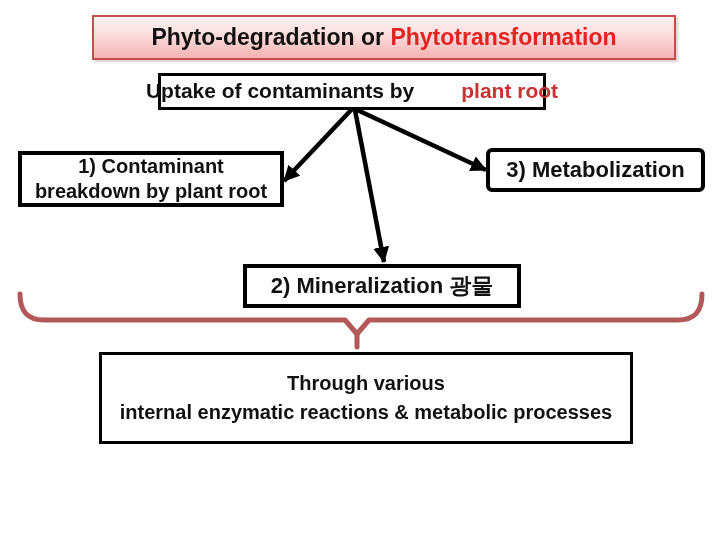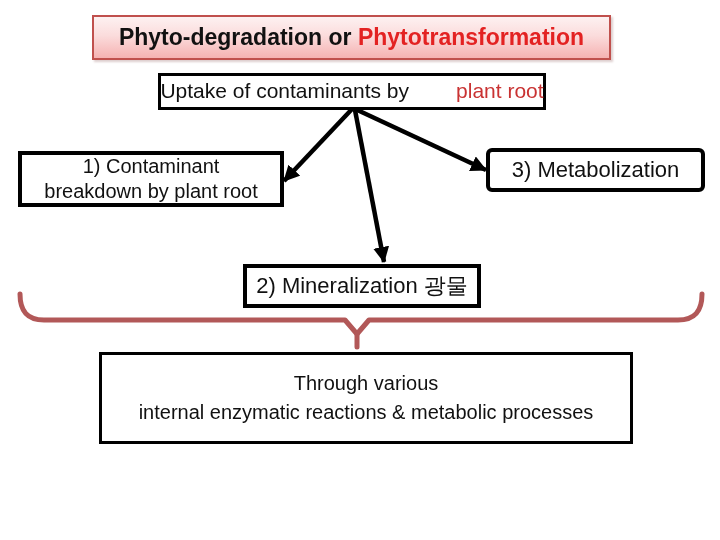--- a/index.html
+++ b/index.html
@@ -24,43 +24,44 @@
   .stage{position:relative;width:720px;height:540px;background:var(--background);}
   .overlay{position:absolute;left:0;top:0;width:720px;height:540px;pointer-events:none;}
 
   .box{
     position:absolute;
     background:#ffffff;
     border:4px solid var(--box-border);
     display:flex;flex-direction:column;align-items:center;justify-content:center;
     text-align:center;box-sizing:border-box;
     line-height:1.25;
+    font-weight:bold;
   }
 
   .title-box{
-    position:absolute;left:92px;top:15px;width:519px;height:45px;
+    position:absolute;left:92px;top:15px;width:584px;height:45px;
     box-sizing:border-box;
     border:2px solid var(--title-border);
     background:linear-gradient(180deg,var(--title-bg-top) 0%,#fbdcdc 45%,var(--title-bg-bottom) 100%);
     display:flex;align-items:center;justify-content:center;
     font-size:23px;font-weight:bold;white-space:nowrap;
     box-shadow:2px 2px 2px rgba(120,60,60,0.25);
   }
   .title-box .hl{color:var(--title-text-red);}
 
   .uptake-box{
     left:158px;top:73px;width:388px;height:37px;
     border-width:3px;font-size:21px;white-space:nowrap;
     flex-direction:row;
   }
   .uptake-box .hl{color:var(--body-text-red);margin-left:47px;}
 
   .contaminant-box{left:18px;top:151px;width:266px;height:56px;font-size:20px;}
   .metabolization-box{left:486px;top:148px;width:219px;height:44px;font-size:22px;white-space:nowrap;border-radius:6px;}
-  .mineralization-box{left:243px;top:264px;width:238px;height:44px;font-size:22px;white-space:nowrap;}
+  .mineralization-box{left:243px;top:264px;width:278px;height:44px;font-size:22px;white-space:nowrap;}
   .summary-box{
     left:99px;top:352px;width:534px;height:92px;
     border-width:3px;font-size:20px;line-height:1.45;white-space:nowrap;
   }
 
   .arrow-line{stroke:var(--arrow);stroke-width:4.5;}
   .arrow-head{fill:var(--arrow);}
   .brace-path{stroke:var(--brace);stroke-width:5;fill:none;stroke-linecap:round;stroke-linejoin:round;}
 </style>
 </head>

